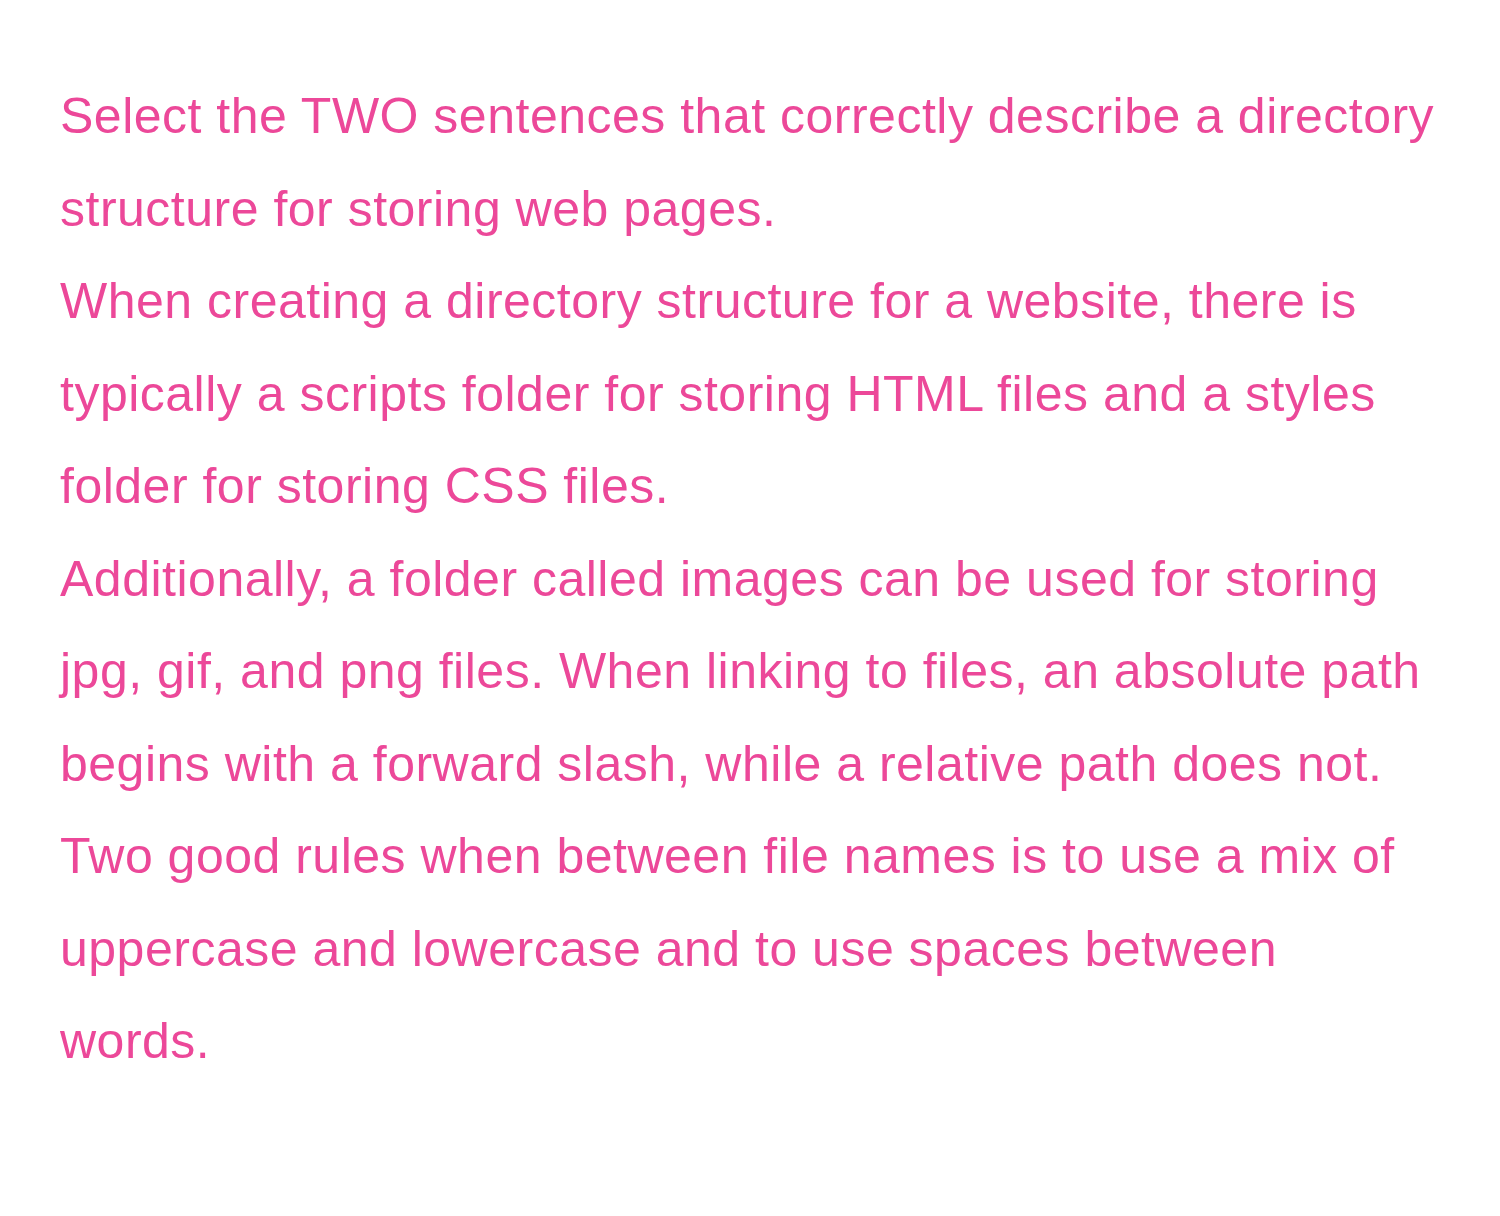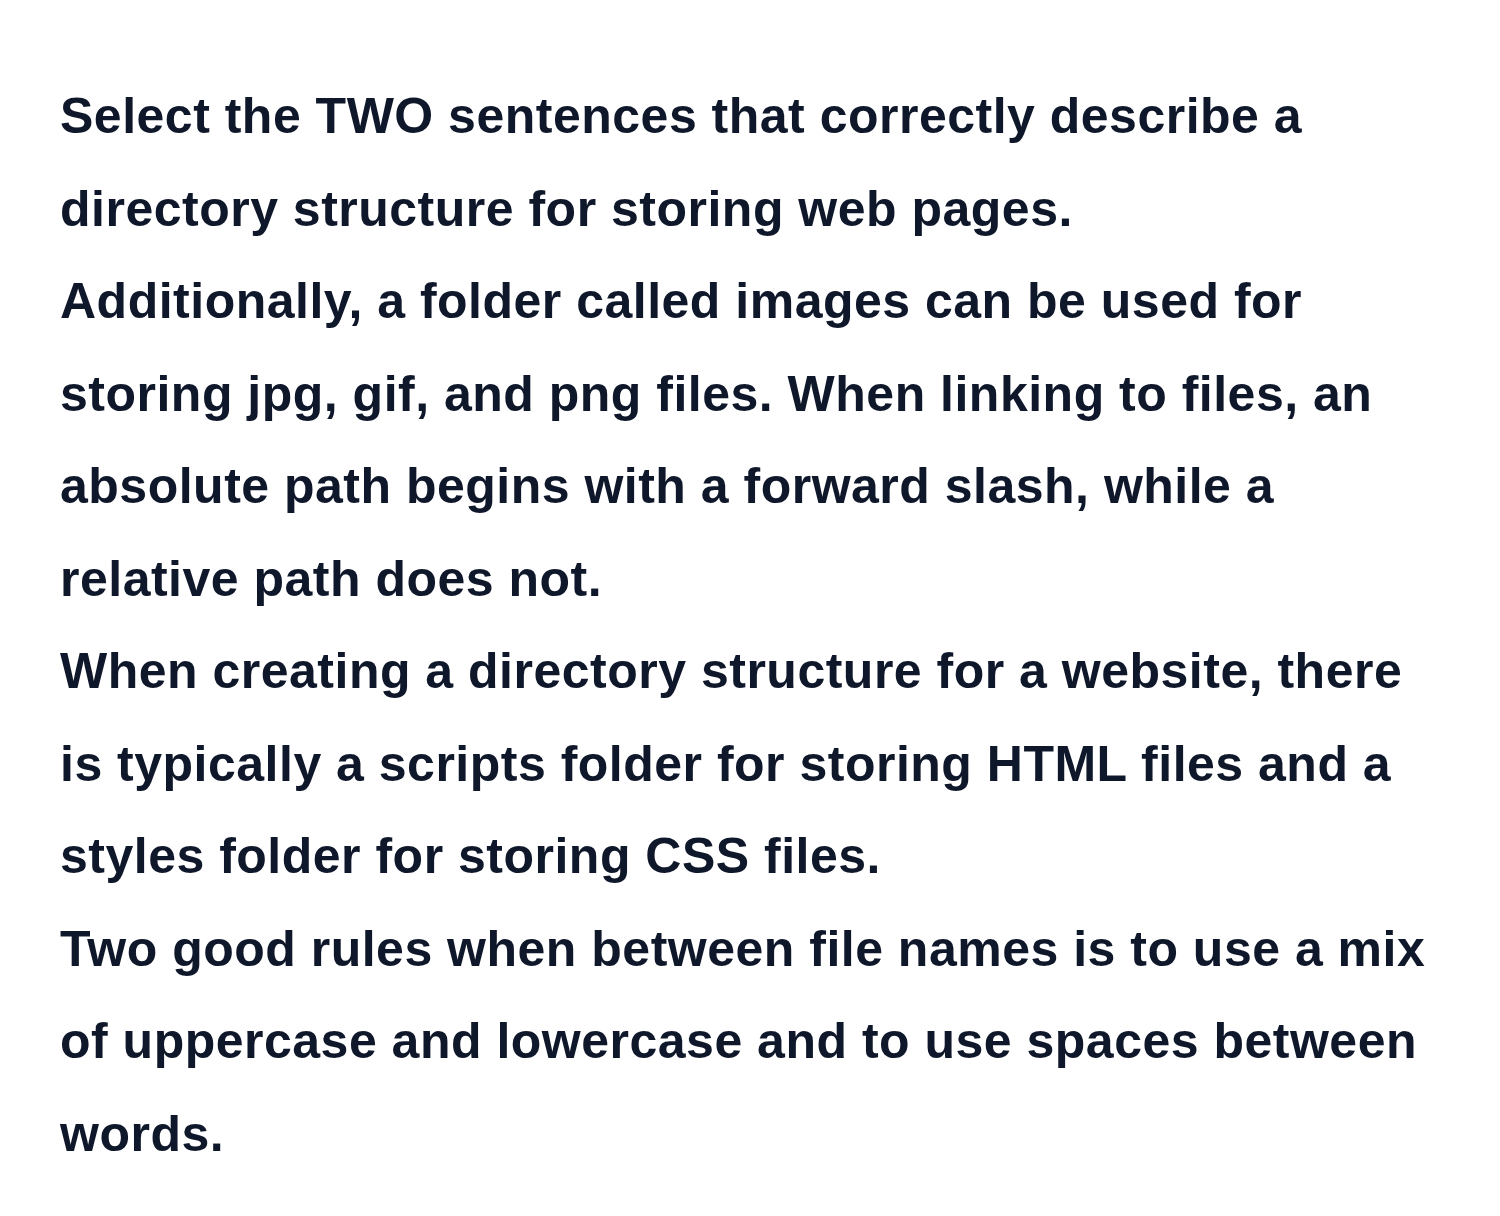--- a/index.html
+++ b/index.html
@@ -14,25 +14,25 @@
       font-family: -apple-system, BlinkMacSystemFont, "Segoe UI", Helvetica, Arial, sans-serif;
       color: #1a1a1a;
     }
     .page {
       padding: 70px 60px 60px 60px;
     }
     .paragraph {
       font-size: 50px;
       line-height: 1.85;
       letter-spacing: 0.01em;
-      color: #0f172a;
-      font-weight: 700;
+      color: #ec4899;
+      font-weight: 400;
     }
   </style>
 </head>
 <body>
 
 <div class="page">
   <p class="paragraph">Select the TWO sentences that correctly describe a directory structure for storing web pages.</p>
+  <p class="paragraph">When creating a directory structure for a website, there is typically a scripts folder for storing HTML files and a styles folder for storing CSS files.</p>
   <p class="paragraph">Additionally, a folder called images can be used for storing jpg, gif, and png files. When linking to files, an absolute path begins with a forward slash, while a relative path does not.</p>
-  <p class="paragraph">When creating a directory structure for a website, there is typically a scripts folder for storing HTML files and a styles folder for storing CSS files.</p>
   <p class="paragraph">Two good rules when between file names is to use a mix of uppercase and lowercase and to use spaces between words.</p>
 </div>
 
 </body></html>

